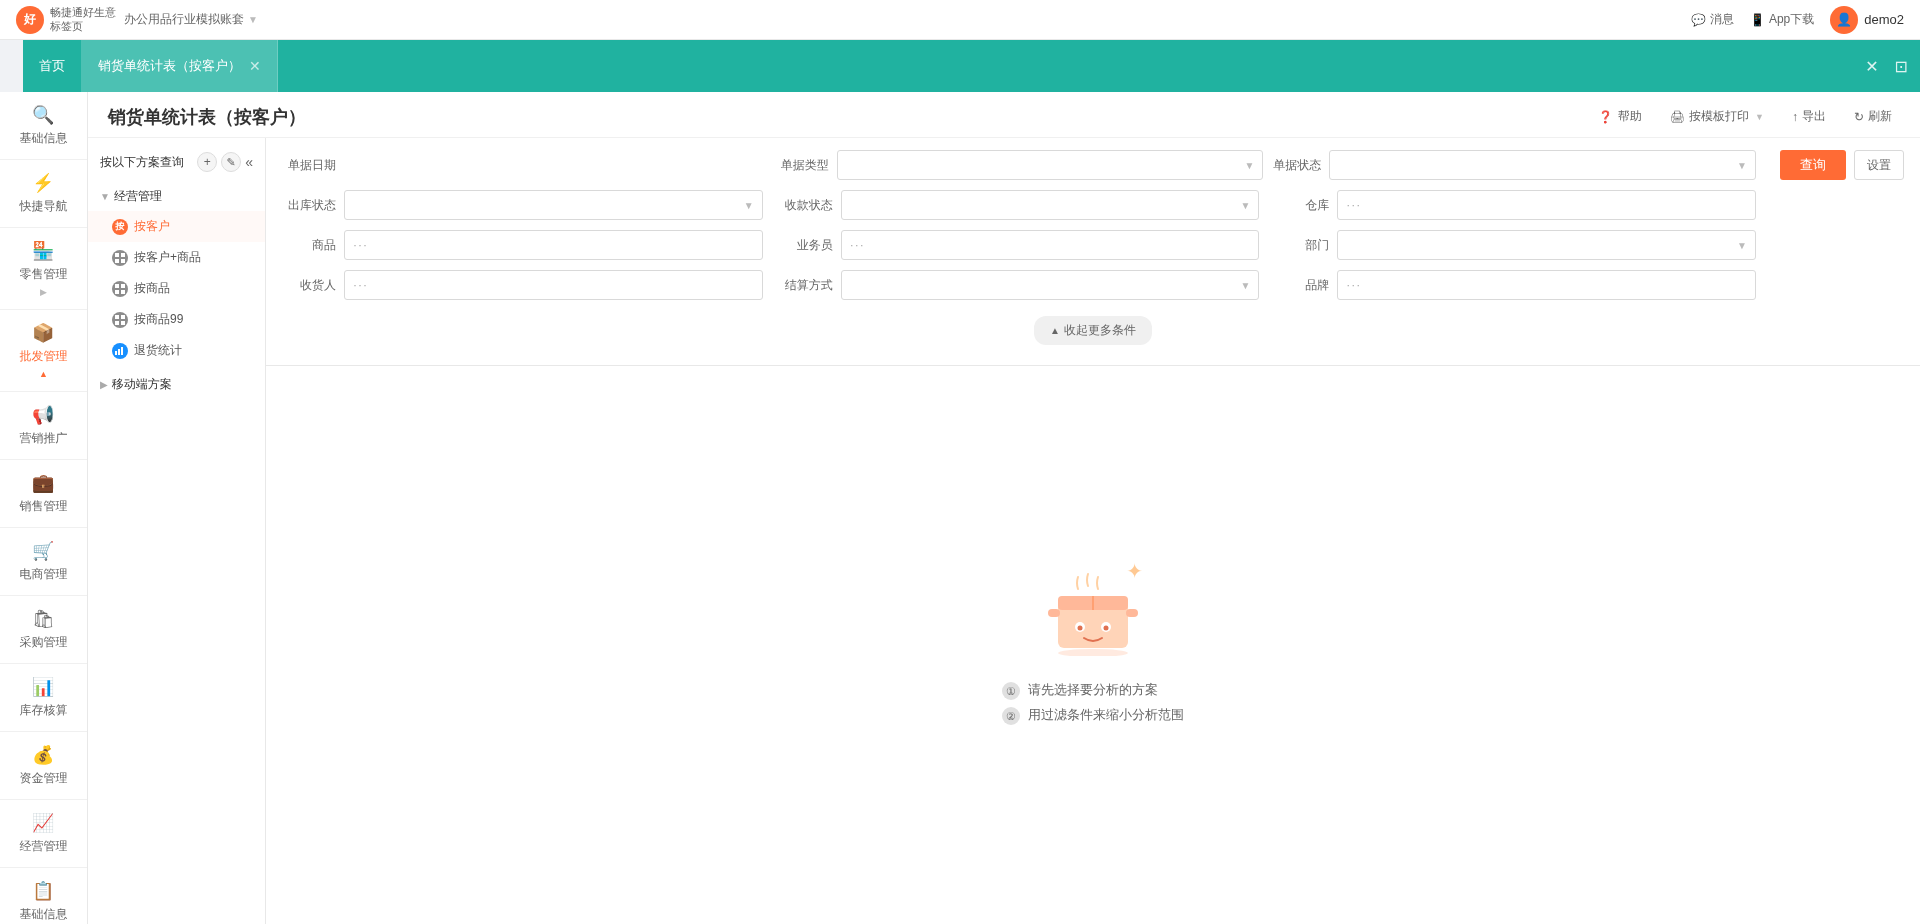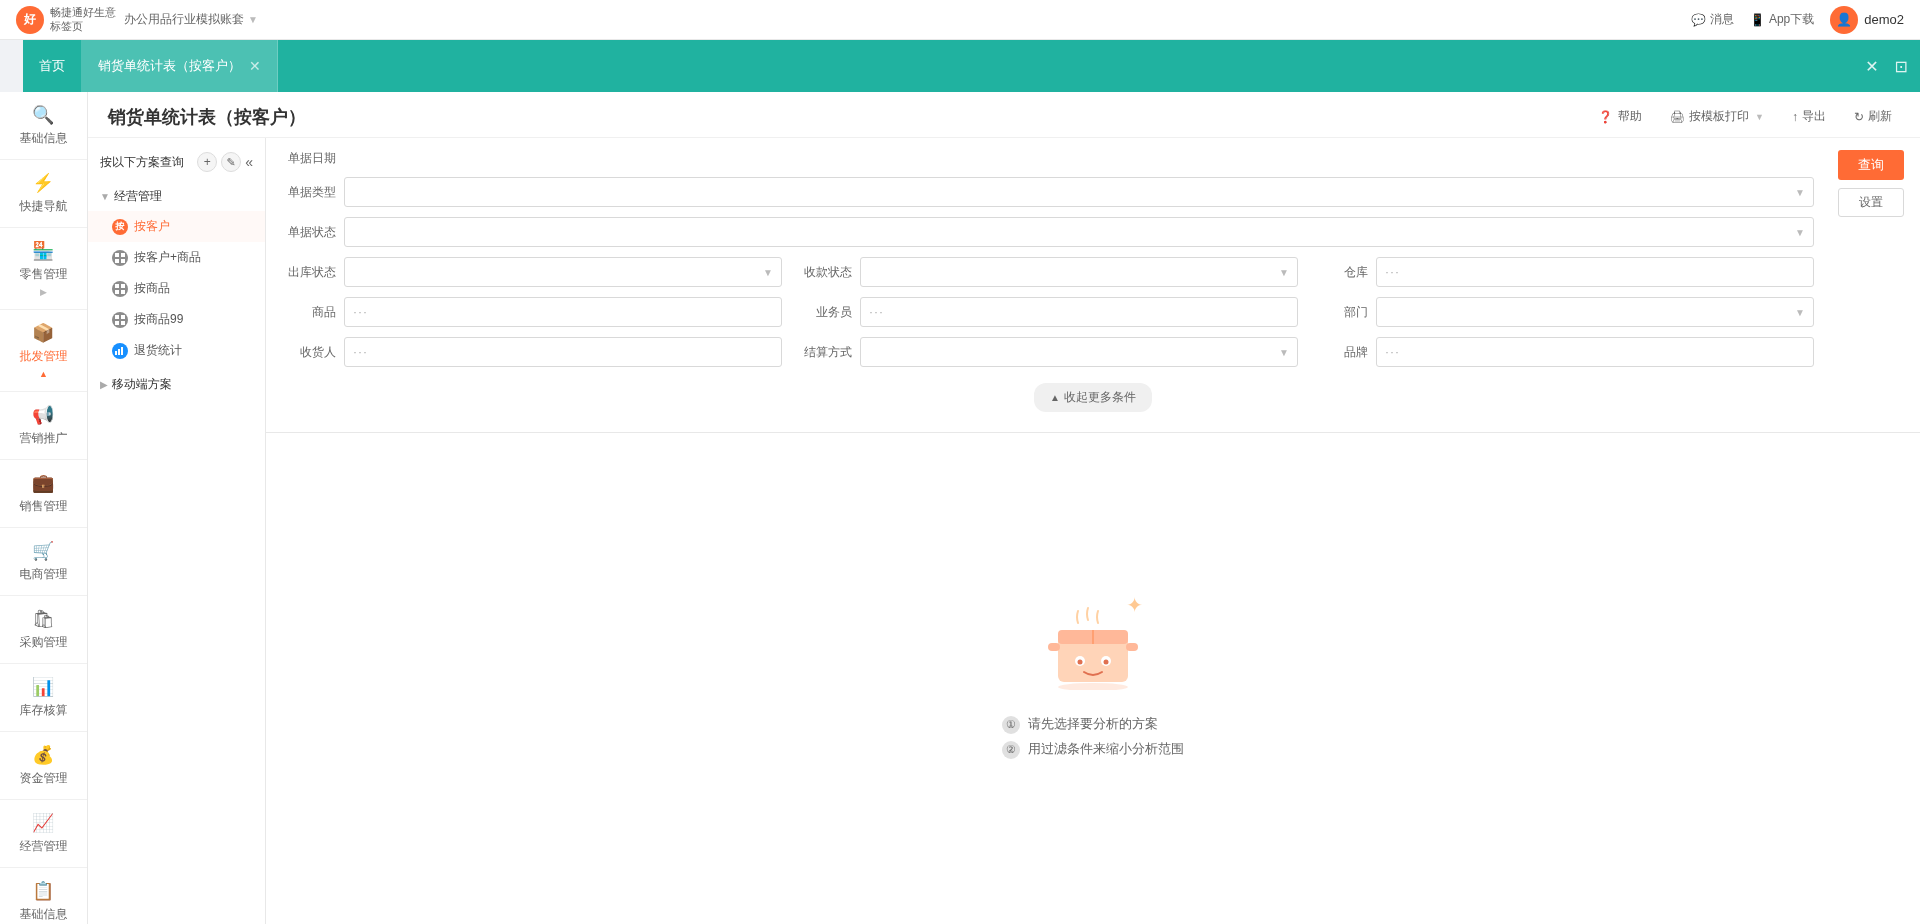--- a/index.html
+++ b/index.html
@@ -255,21 +255,21 @@
       padding: 5px 12px;
       border-radius: 3px;
       font-size: 12px;
       cursor: pointer;
       text-align: center;
     }
 
     
     .right-actions-col {
       display: flex;
-      flex-direction: column;
+      flex-direction: row;
       gap: 8px;
       margin-left: 8px;
       flex-shrink: 0;
     }
     .filter-field {
       display: flex;
       align-items: center;
       gap: 8px;
     }
     .filter-field-label {
@@ -510,21 +510,21 @@
           </div>
         </div>
       </div>
 
       <div class="content-panel">
 
         <div class="filter-area">
           <div style="display:flex; gap:16px; align-items:flex-start;">
             <div style="flex:1;">
 
-              <div style="display:grid; grid-template-columns:1fr; gap:10px 4px; margin-bottom:10px;">
+              <div style="display:grid; grid-template-columns:1fr 1fr 1fr; gap:10px 4px; margin-bottom:10px;">
 
                 <div class="filter-field">
                   <span class="filter-field-label">单据日期</span>
                 </div>
 
                 <div class="filter-field">
                   <span class="filter-field-label">单据类型</span>
                   <div class="filter-field-control">
                     <span style="color:#bbb;"></span>
                     <span style="color:#bbb; font-size:10px;">▼</span>

